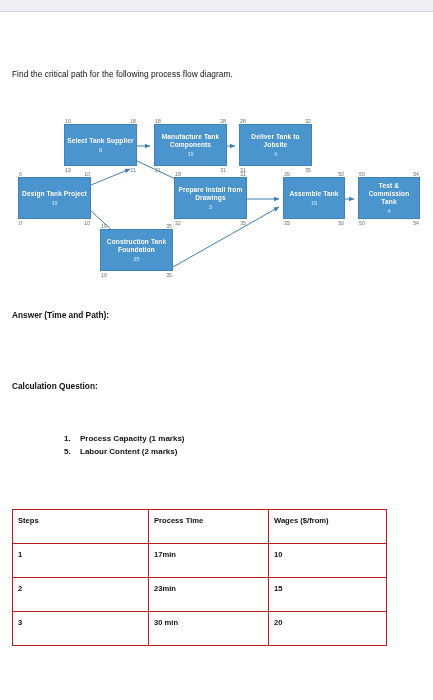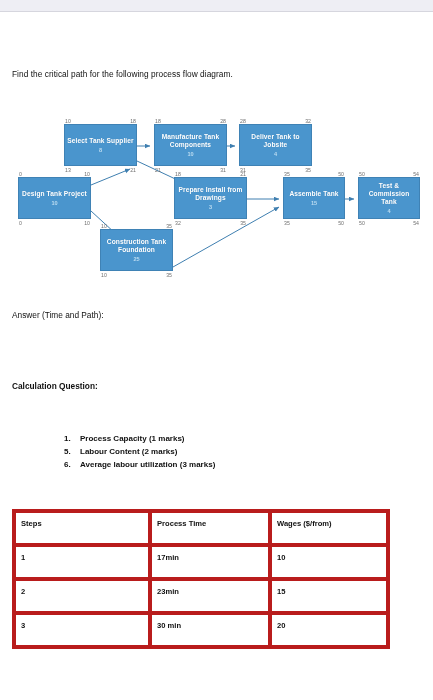--- a/index.html
+++ b/index.html
@@ -50,21 +50,21 @@
     z-index:4; white-space:nowrap;
   }
   .cnr.tl { left:0px;  top:-7px; }
   .cnr.tr { right:0px; top:-7px; }
   .cnr.bl { left:0px;  bottom:-8px; }
   .cnr.br { right:0px; bottom:-8px; }
 
   
   .answer-hd {
     position:absolute; left:12px; top:298px;
-    font-size:8.3px; font-weight:400; color:#111;
+    font-size:8.3px; font-weight:700; color:#111;
   }
   .calc-hd {
     position:absolute; left:12px; top:369px;
     font-size:8.3px; font-weight:700; color:#111;text-align:right;
   }
   .calc-sub {
     position:absolute; left:14px; top:382px;
     font-size:8.3px; font-weight:700; color:#111;
   }
   .tasklist {
@@ -77,21 +77,21 @@
   }
   .tasklist li .num { display:inline-block; width:16px; }
 
   
   table.data {
     position:absolute; left:12px; top:497px;
     width:374px; border-collapse:collapse;
     table-layout:fixed;
   }
   table.data th, table.data td {
-    border:4px solid #b91c1c;
+    border:1px solid #b91c1c;
     font-size:7.6px; font-weight:700; color:#111;
     text-align:left; vertical-align:top;
     padding:6px 5px 12px 5px;
     height:34px;
   }
   table.data col.c1 { width:136px; }
   table.data col.c2 { width:120px; }
   table.data col.c3 { width:118px; }
 </style>
 </head>
@@ -203,21 +203,20 @@
     </div>
   </div>
 
   <div class="answer-hd">Answer (Time and Path):</div>
 
   <div class="calc-hd">Calculation Question:</div>
 
   <ol class="tasklist">
     <li><span class="num">1.</span><span>Process Capacity (1 marks)</span></li>
     <li><span class="num">5.</span><span>Labour Content (2 marks)</span></li>
-    <li><span class="num">6.</span><span>Average labour utilization (3 marks)</span></li>
   </ol>
 
   <table class="data">
     <colgroup>
         <col class="c1">
         <col class="c2">
         <col class="c3">
       </colgroup>
     <thead>
       <tr>

